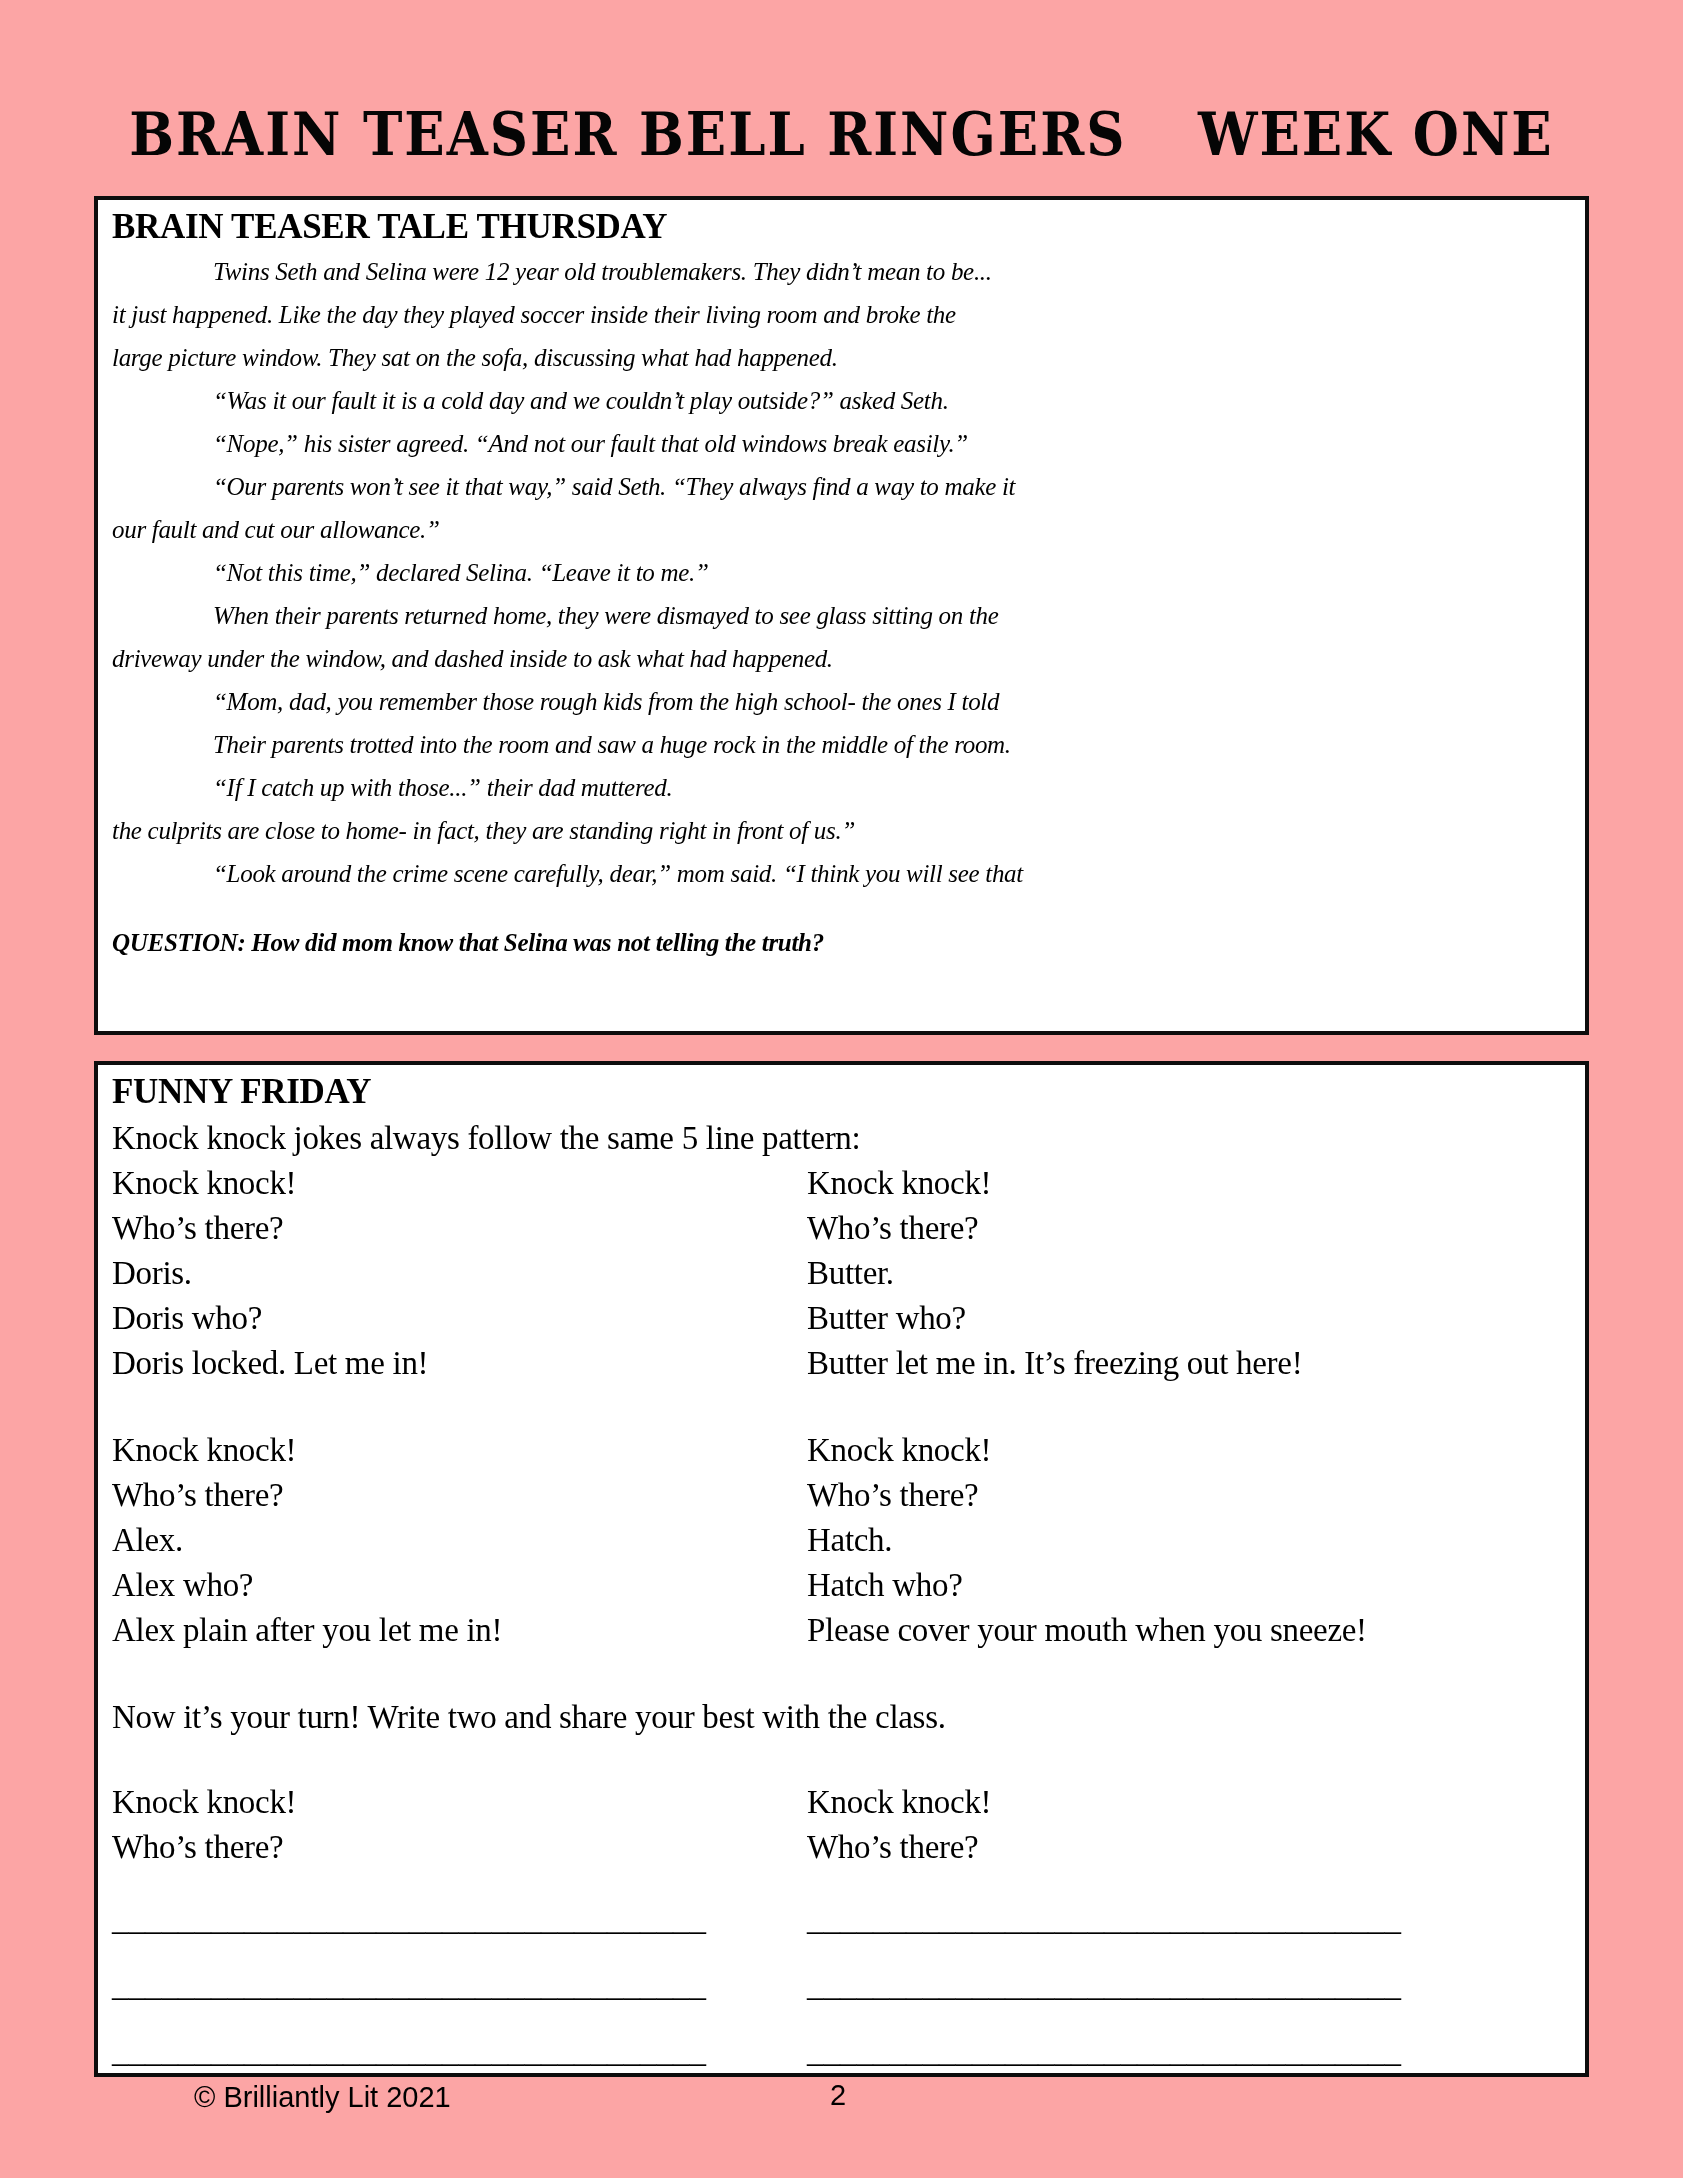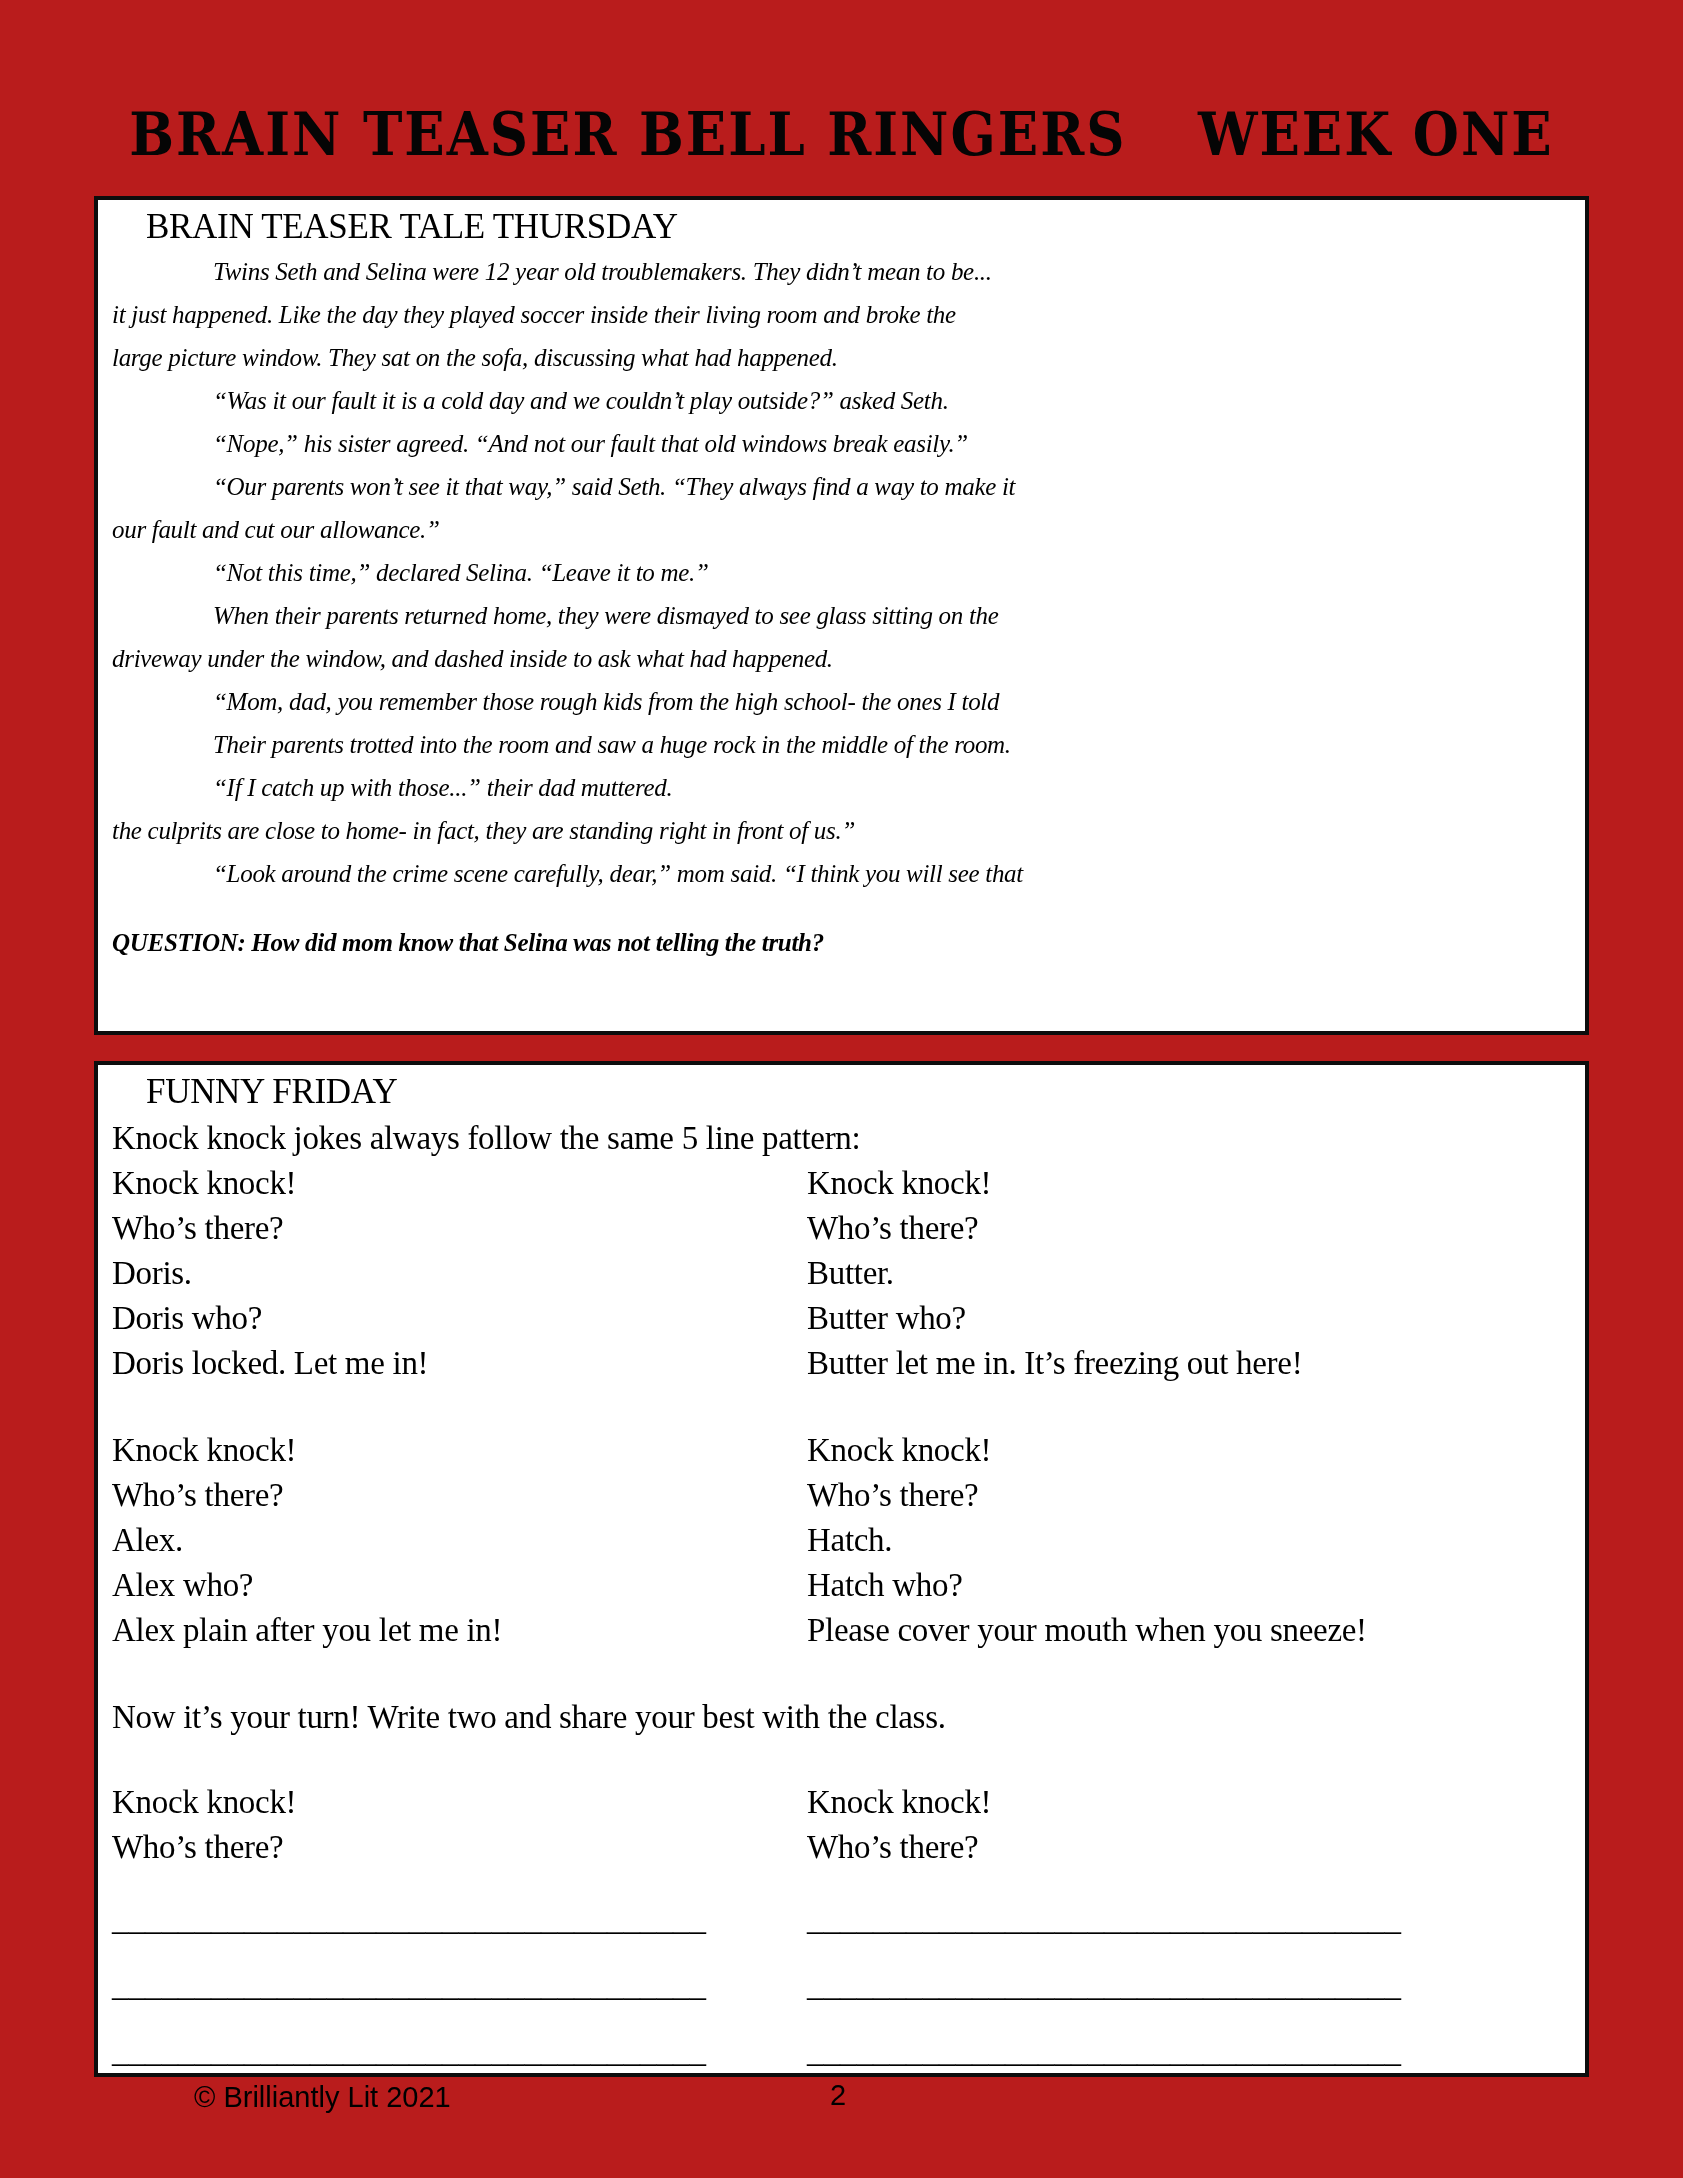--- a/index.html
+++ b/index.html
@@ -1,34 +1,34 @@
 <!DOCTYPE html>
 <html><head>
 <meta charset="utf-8">
 <style>
   html,body { margin:0; padding:0; background:#ffffff; }
   .page {
-    position:relative; width:1683px; height:2178px; background:#b91c1c;
+    position:relative; width:1683px; height:2178px; background:#fca5a5;
     color:#000; font-family:"Liberation Serif", serif; overflow:hidden;
   }
   .doc-title {
     position:absolute; top:103px; left:0; width:100%; text-align:center;
     font-family:"DejaVu Serif", serif; font-weight:bold; font-size:53px;
     letter-spacing:2px; white-space:nowrap; color:#050505;
     transform:scaleY(1.12);
   }
   .title-right { display:inline-block; margin-left:51px; }
   .box {
     position:absolute; left:94px; width:1495px; box-sizing:border-box;
     border:4px solid #0d0d0d; padding:4px 14px; background:#ffffff;
   }
   .box1 { top:196px; height:839px; }
   .box2 { top:1061px; height:1016px; }
   .section-header {
-    font-weight:normal; font-size:35px; line-height:46px; letter-spacing:-0.3px;margin-left:34px;
+    font-weight:bold; font-size:35px; line-height:46px; letter-spacing:-0.3px;
   }
   .line {
     font-size:25px; line-height:43px; letter-spacing:-0.3px; white-space:nowrap;font-style:italic;
   }
   .indent { padding-left:101px; }
   .question {
     font-weight:bold; margin-top:26px; line-height:44px;
   }
   .line2 {
     font-size:33px; line-height:45px; letter-spacing:-0.3px; white-space:nowrap;

